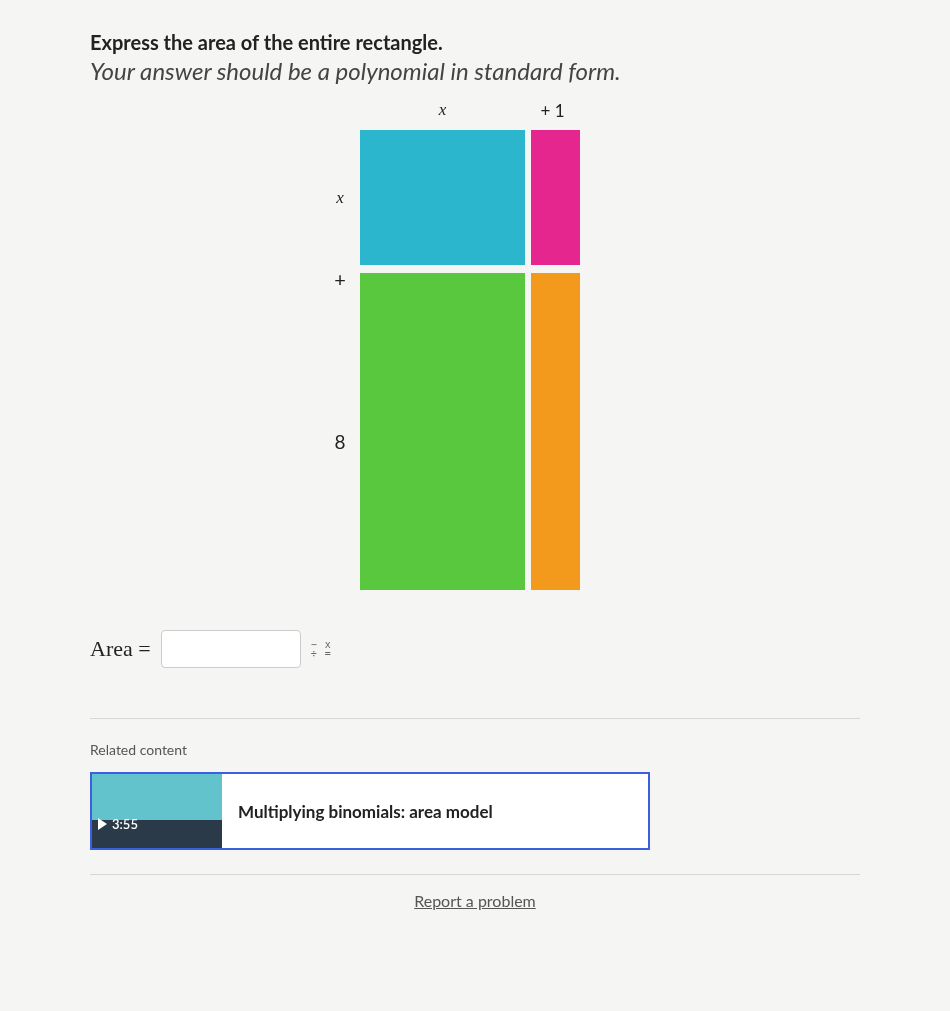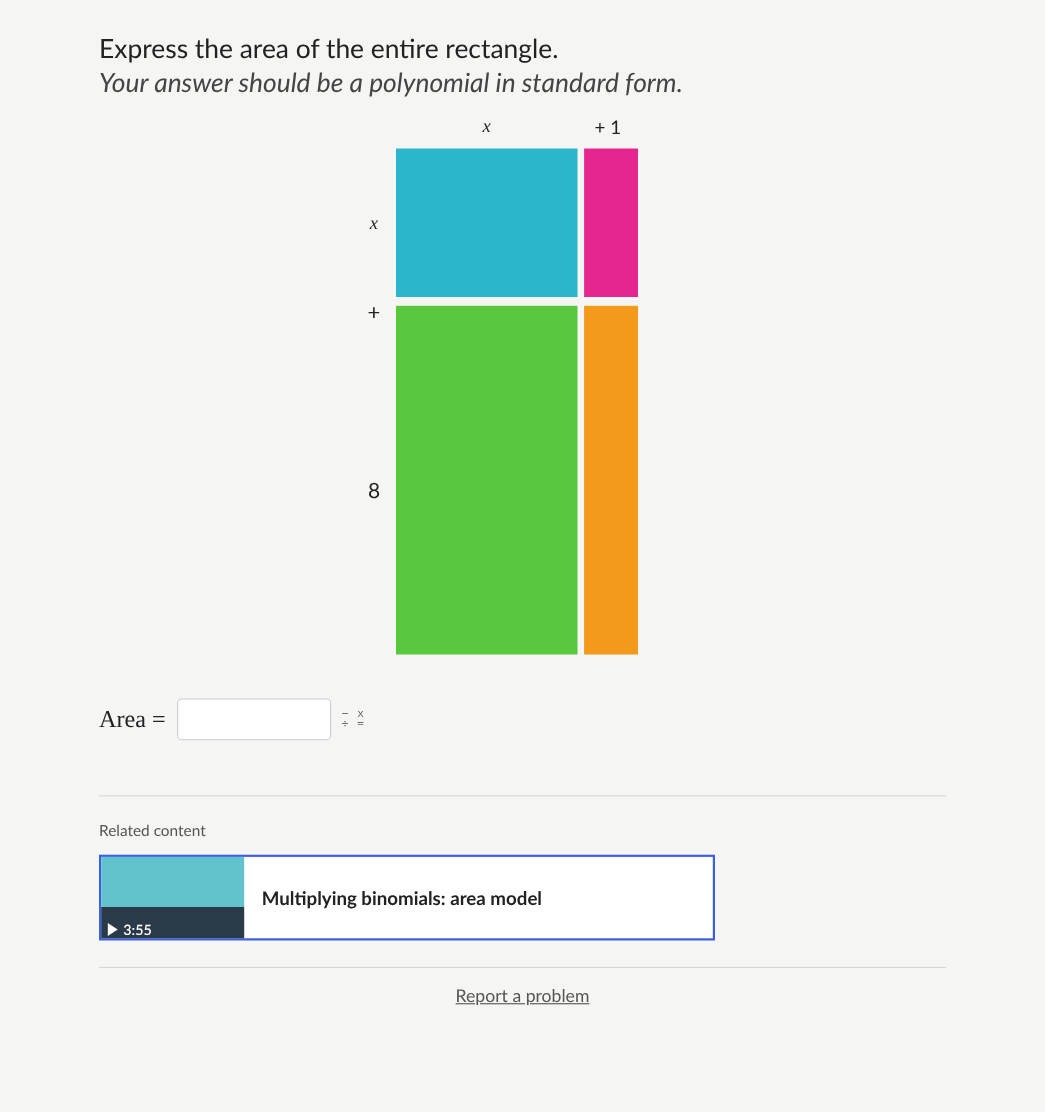--- a/index.html
+++ b/index.html
@@ -5,22 +5,22 @@
   * { box-sizing: border-box; }
   body {
     margin: 0;
     padding: 30px 90px 20px 90px;
     font-family: -apple-system, BlinkMacSystemFont, "Segoe UI", Lato, Arial, sans-serif;
     background: #f5f5f3;
     color: #222;
     width: 950px;
   }
   .prompt-line1 {
-    font-weight: 400;
-    font-size: 24px;
+    font-weight: 700;
+    font-size: 20px;
     color: #222;
   }
   .prompt-line2 {
     font-style: italic;
     font-size: 24px;
     color: #444;
     margin-top: 2px;
   }
   .diagram-wrap {
     margin: 45px 0 40px 0;
@@ -123,21 +123,21 @@
     cursor: pointer;
   }
   .video-thumb {
     width: 130px;
     background: linear-gradient(to bottom, #63c3cc 0%, #63c3cc 62%, #2a3a48 62%, #2a3a48 100%);
     position: relative;
   }
   .video-time-bar {
     position: absolute;
     left: 6px;
-    bottom: 0;
+    bottom: 16px;
     display: flex;
     align-items: center;
     gap: 5px;
     color: #fff;
     font-size: 13px;
     font-weight: 600;
   }
   .play-triangle {
     width: 0; height: 0;
     border-left: 9px solid #fff;

